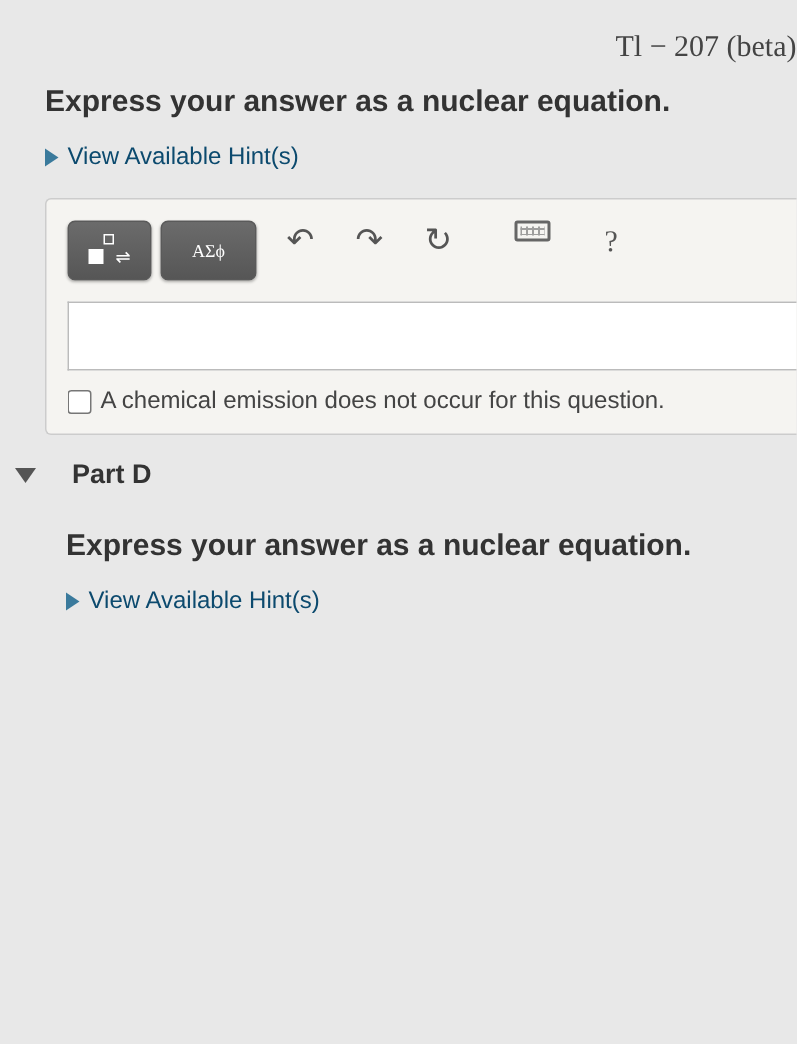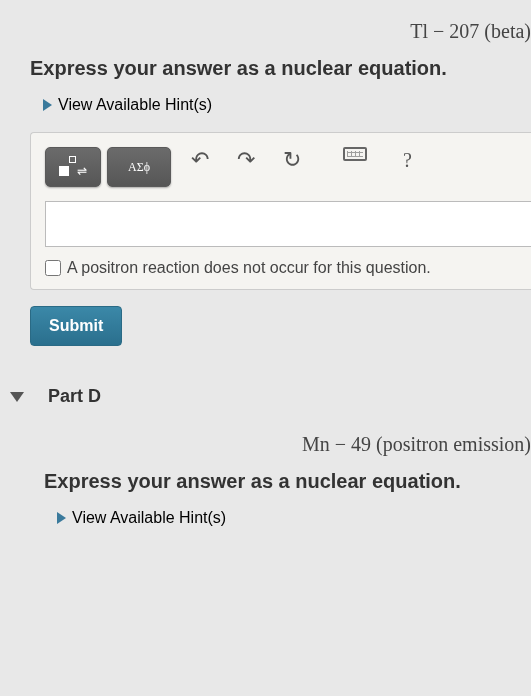--- a/index.html
+++ b/index.html
@@ -20,28 +20,27 @@
       margin-bottom: 14px;
       text-align: right;
     }
     .instruction {
       font-size: 20px;
       font-weight: bold;
       color: #333;
       margin-bottom: 16px;
     }
     .hint-link {
-      color: #000000;
+      color: #0c4a6e;
       font-size: 16px;
       display: flex;
       align-items: center;
       gap: 6px;
       cursor: pointer;
       margin-bottom: 18px;
-      margin-left: 13px;
     }
     .hint-link .tri {
       width: 0; height: 0;
       border-top: 6px solid transparent;
       border-bottom: 6px solid transparent;
       border-left: 9px solid #3a7a9c;
     }
     .answer-box {
       background: #f5f4f1;
       border: 1px solid #ccc;
@@ -203,35 +202,33 @@
       <div class="spacer"></div>
       <div class="btn-icon">
         <span style="font-family:Georgia,serif;font-size:20px;color:#555;">?</span>
       </div>
     </div>
 
     <div class="input-row"></div>
 
     <label class="checkbox-row">
       <input type="checkbox" style="">
-      <span>A positron reaction does not occur for this question.</span>
+      <span>A chemical emission does not occur for this question.</span>
     </label>
   </div>
 
-  <button class="submit-btn">Submit</button>
 </div>
 
 <div>
   <div class="part-header">
     <span class="tri-down"></span>
     <span>Part D</span>
   </div>
 
   <div class="section2">
-    <div class="question-title">Mn − 49 (positron emission)</div>
     <div class="instruction">Express your answer as a nuclear equation.</div>
 
     <div class="hint-link">
       <span class="tri"></span>
       <span>View Available Hint(s)</span>
     </div>
   </div>
 </div>
 
 </body></html>

